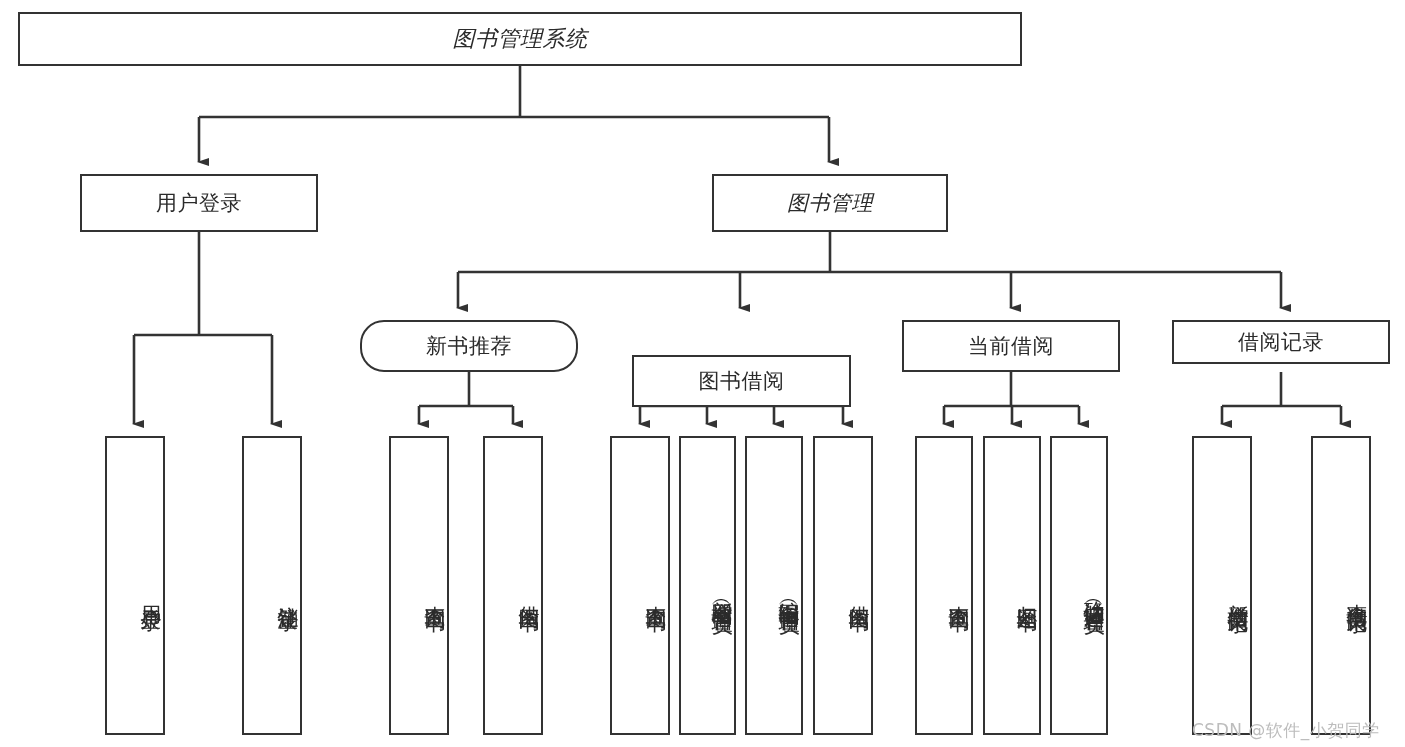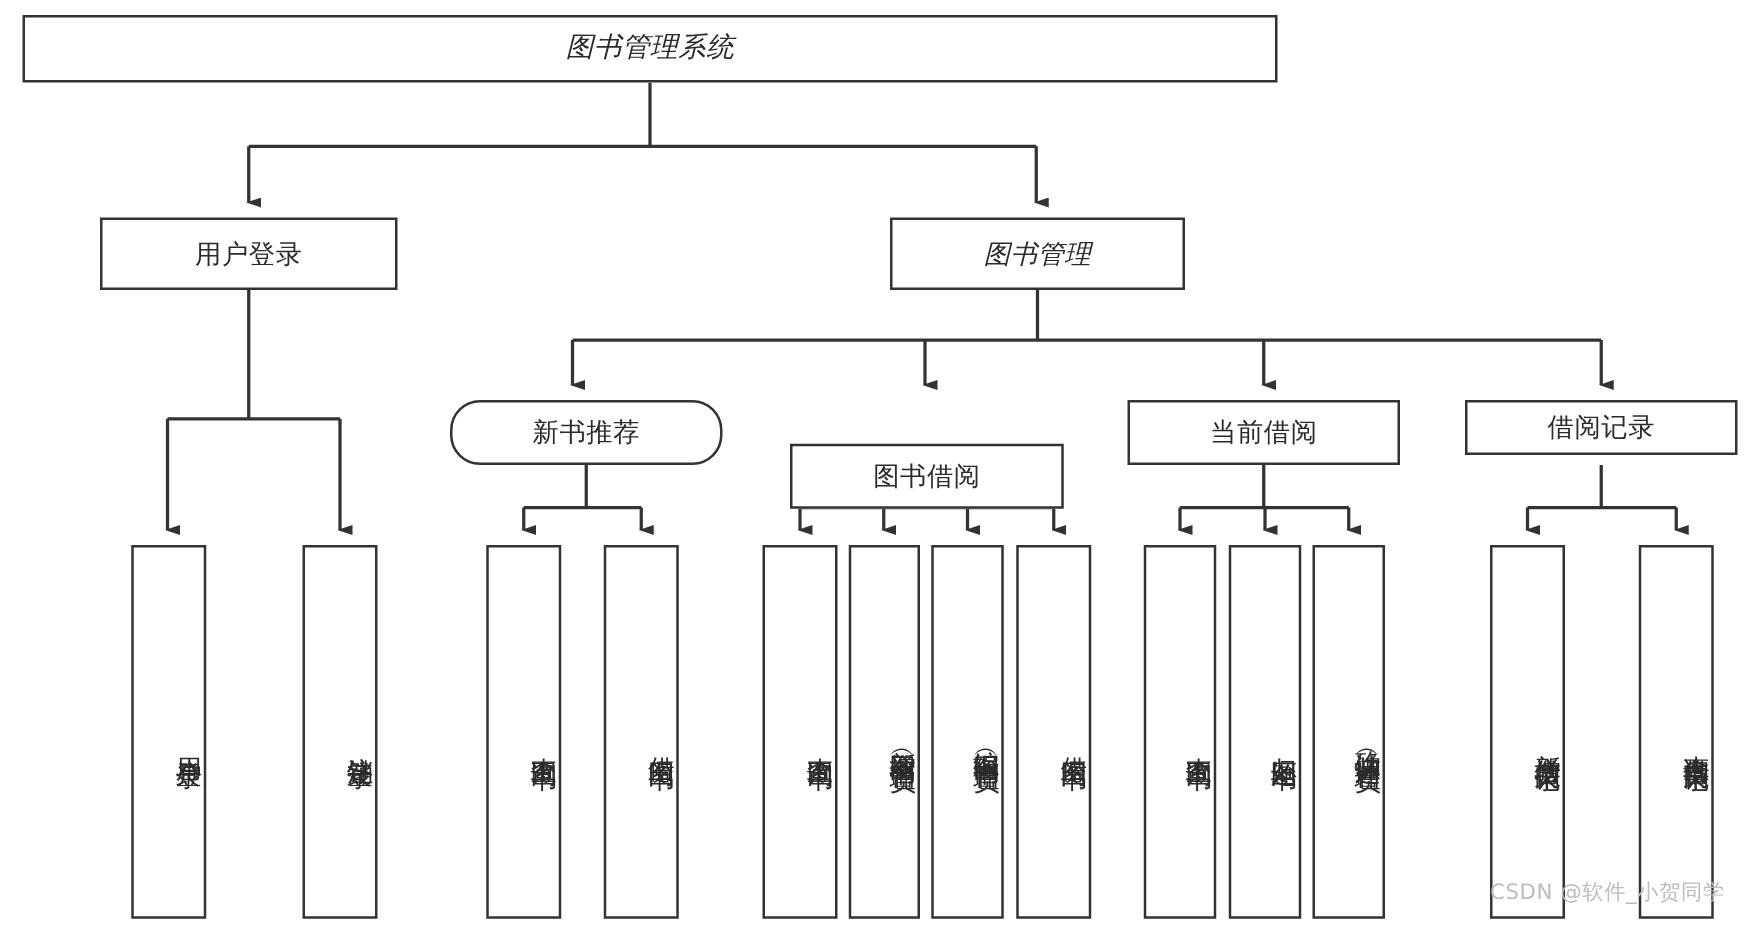--- a/index.html
+++ b/index.html
@@ -146,15 +146,15 @@
   <div class="node vertical" id="node-leaf-4" style="left: 610px; top: 436px; width: 60px; height: 299px;">查询图书</div>
   <div class="node vertical" id="node-leaf-5" style="left: 679px; top: 436px; width: 57px; height: 299px;">新增图书（管理员）</div>
   <div class="node vertical" id="node-leaf-6" style="left: 745px; top: 436px; width: 58px; height: 299px;">编辑图书（管理员）</div>
   <div class="node vertical" id="node-leaf-7" style="left: 813px; top: 436px; width: 60px; height: 299px;">借阅图书</div>
   <div class="node vertical" id="node-leaf-8" style="left: 915px; top: 436px; width: 58px; height: 299px;">查询图书</div>
   <div class="node vertical" id="node-leaf-9" style="left: 983px; top: 436px; width: 58px; height: 299px;">归还图书</div>
   <div class="node vertical" id="node-leaf-10" style="left: 1050px; top: 436px; width: 58px; height: 299px;">确认归还（管理员）</div>
   <div class="node vertical" id="node-leaf-11" style="left: 1192px; top: 436px; width: 60px; height: 299px;">新增借阅记录</div>
   <div class="node vertical" id="node-leaf-12" style="left: 1311px; top: 436px; width: 60px; height: 299px;">查询借阅记录</div>
 
-  <div class="watermark" id="watermark" style="left: 1192px; top: 702px; color: rgb(189, 189, 189);">CSDN @软件_小贺同学</div>
+  <div class="watermark" id="watermark" style="left: 1192px; top: 719px; color: rgb(189, 189, 189);">CSDN @软件_小贺同学</div>
 
 </div>
 
 </body></html>

